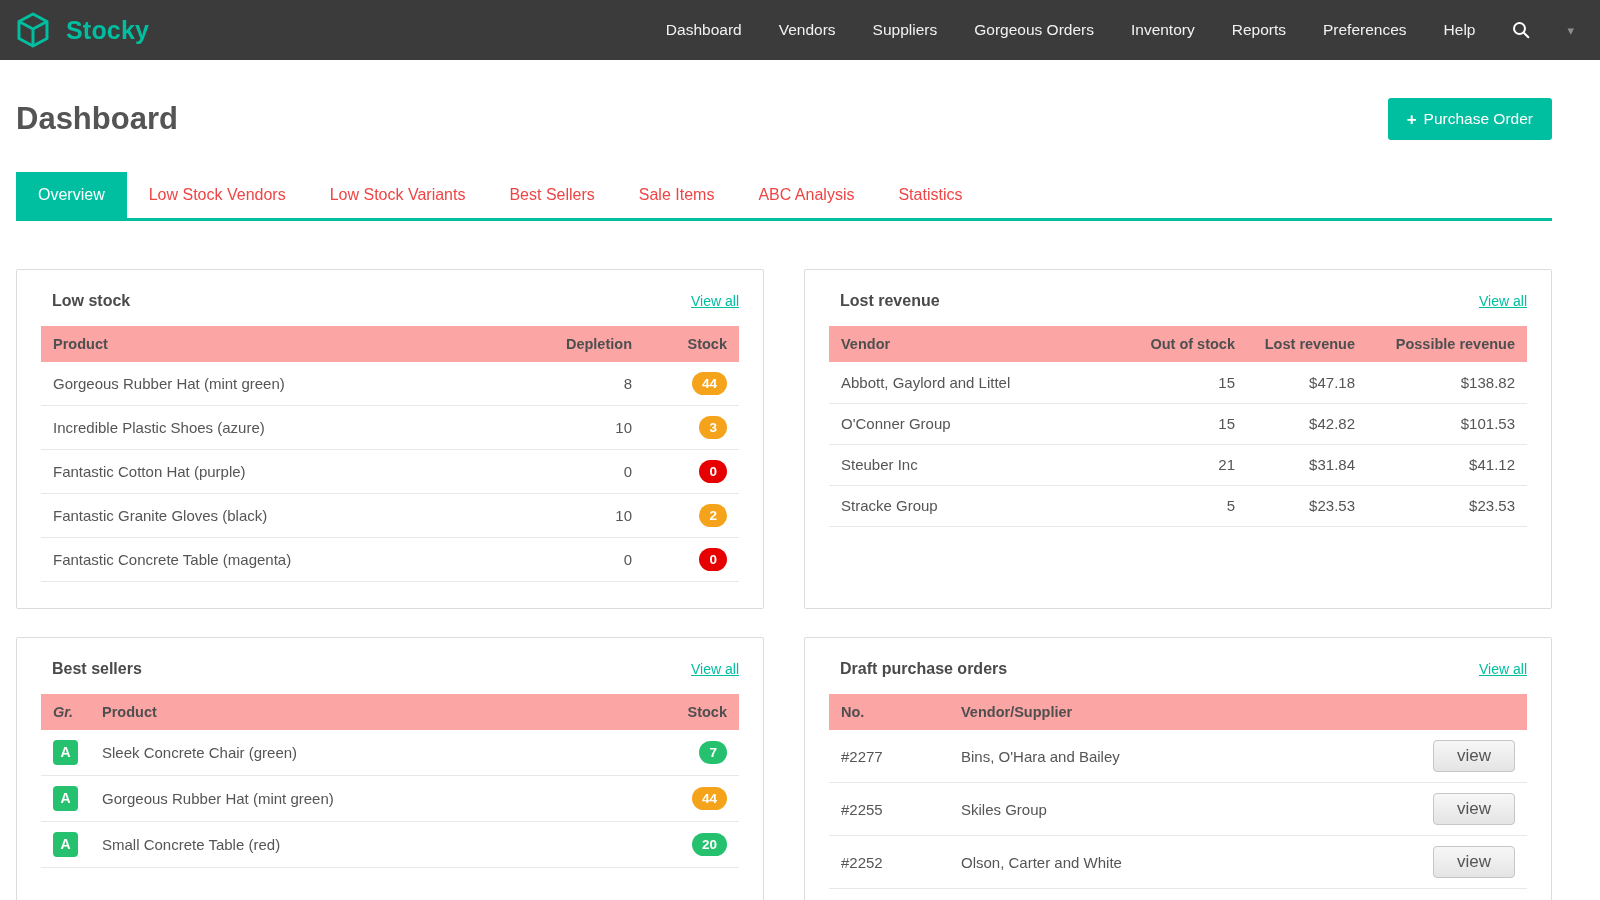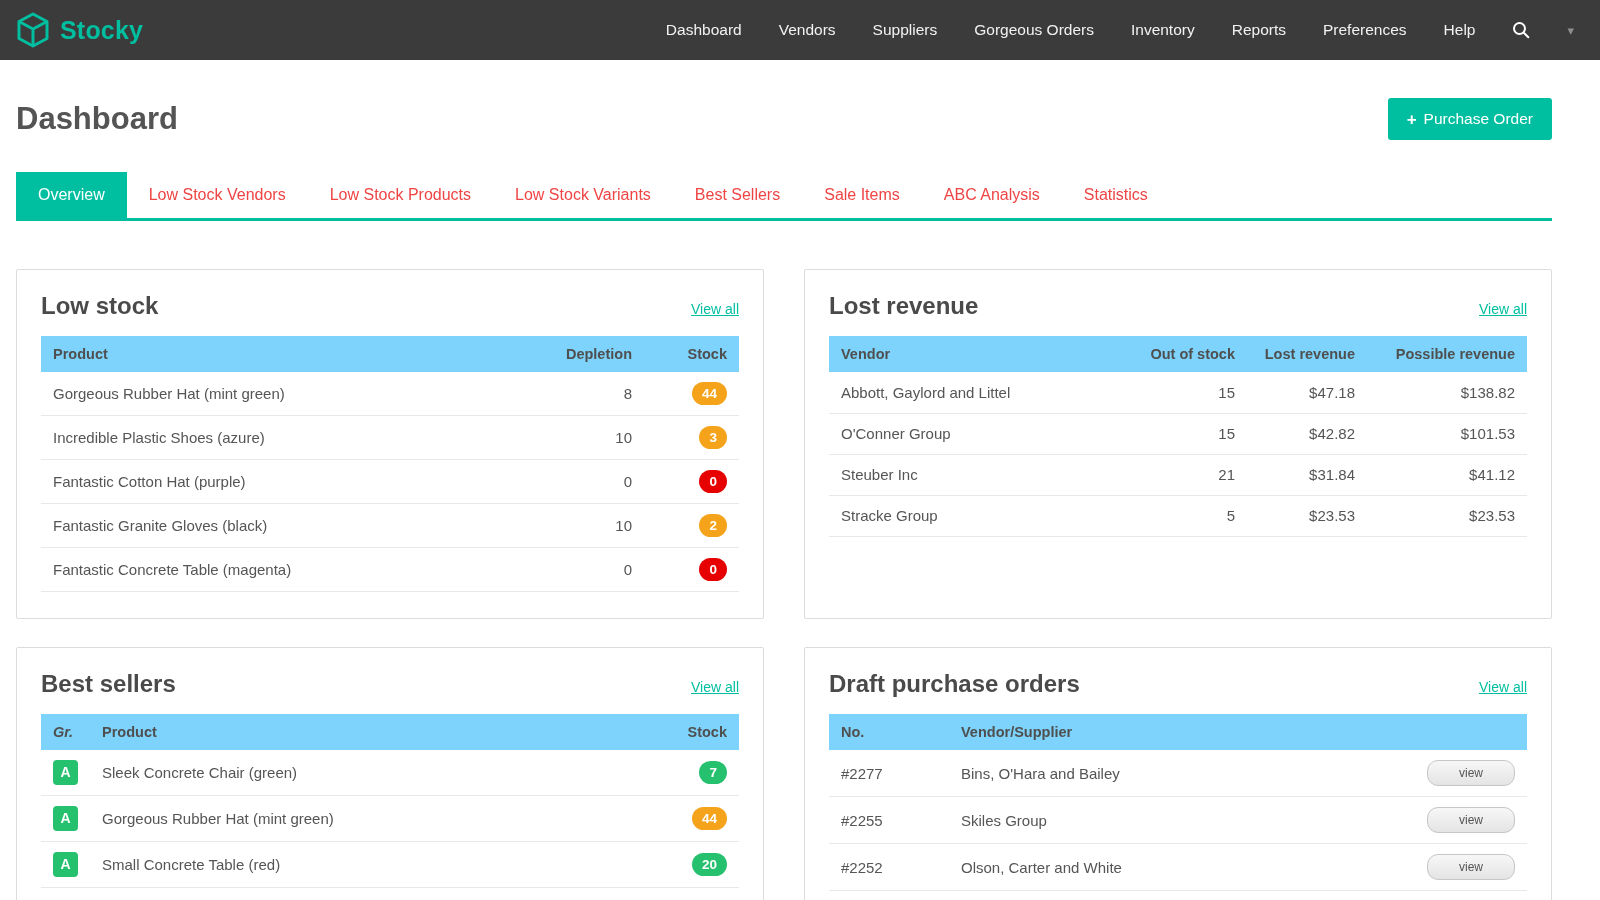--- a/index.html
+++ b/index.html
@@ -9,21 +9,21 @@
     background: #ffffff;
     font-family: "Liberation Sans", "DejaVu Sans", sans-serif;
     color: #555;
   }
   
   .navbar {
     height: 60px; background: #3b3b3b;
     display: flex; align-items: center;
     padding: 0 26px 0 16px;
   }
-  .logo { display: flex; align-items: center; gap: 10px; }
+  .logo { display: flex; align-items: center; gap: 16px; }
   .logo-text { color: var(--accent); font-size: 25px; font-weight: bold; letter-spacing: .2px; }
   .nav-items { margin-left: auto; display: flex; align-items: center; gap: 37px; }
   .nav-item { color: #f2f2f2; font-size: 15.5px; cursor: pointer; }
   .nav-icon { display: flex; align-items: center; cursor: pointer; }
   .caret { color: #8f8f8f; font-size: 13px; cursor: pointer; }
   
   .page { padding: 0 48px 0 16px; }
   .page-header { display: flex; justify-content: space-between; align-items: center; margin-top: 38px; }
   h1.page-title { margin: 0; font-size: 31px; font-weight: bold; color: #545454; }
   .po-button {
@@ -33,26 +33,26 @@
   }
   .po-button .plus { font-weight: bold; font-size: 17px; line-height: 1; }
   
   .tabs { display: flex; margin-top: 32px; border-bottom: 3px solid var(--accent); align-items: flex-end; }
   .tab { padding: 14px 22px; font-size: 16px; color: #ef4444; cursor: pointer; white-space: nowrap; }
   .tab.active { background: var(--accent); color: #fff; }
   
   .cards { display: grid; grid-template-columns: 1fr 1fr; column-gap: 40px; row-gap: 28px; margin-top: 48px; }
   .card { background: #fff; border: 1px solid #dcdcdc; border-radius: 2px; padding: 22px 24px 26px; }
   .card-head { display: flex; justify-content: space-between; align-items: baseline; margin-bottom: 16px; }
-  .card-title { font-size: 24px; font-weight: bold; color: #4a4a4a; }
+  .card-title { font-size: 16px; font-weight: bold; color: #4a4a4a; margin-left: 11px; }
   .view-all { color: var(--accent); font-size: 14px; text-decoration: underline; cursor: pointer; }
   
   table { width: 100%; border-collapse: collapse; font-size: 15px; color: #555; }
   thead th {
-    background: #7dd3fc; text-align: left; font-weight: bold;
+    background: #fca5a5; text-align: left; font-weight: bold;
     font-size: 14.5px; padding: 10px 12px; color: #4f4f4f;
   }
   tbody td { padding: 10px 12px; border-bottom: 1px solid #e8e8e8; height: 41px; }
   th.num, td.num { text-align: right; }
   .col-narrow { width: 120px; }
   .col-stock { width: 95px; }
   .col-grade { width: 42px; font-style: italic; }
   .col-action { width: 90px; }
   
   .pill {
@@ -63,22 +63,22 @@
   .badge-orange { background: var(--orange); }
   .badge-red { background: var(--red); }
   .badge-green { background: var(--green); }
   .grade {
     display: inline-block; width: 25px; height: 25px; line-height: 25px;
     text-align: center; background: var(--green); color: #fff;
     font-weight: bold; font-size: 14px; border-radius: 4px;
   }
   .view-btn {
     background: linear-gradient(#f7f7f7, #e4e4e4);
-    border: 1px solid #c6c6c6; border-radius: 11px;
-    padding: 5px 31px; font-size: 12px; color: #555;
+    border: 1px solid #c6c6c6; border-radius: 4px;
+    padding: 5px 23px; font-size: 17px; color: #555;
     cursor: pointer; font-family: inherit;
   }
   td.action-cell { text-align: right; }
 </style>
 </head>
 <body>
 
 <div class="navbar">
   <div class="logo">
     <span style="display:flex;">
@@ -114,21 +114,20 @@
     <h1 class="page-title">Dashboard</h1>
     <button class="po-button">
       <span class="plus">+</span>
       <span>Purchase Order</span>
     </button>
   </div>
 
   <div class="tabs">
     <div class="tab active">Overview</div>
     <div class="tab">Low Stock Vendors</div>
-    <div class="tab">Low Stock Products</div>
     <div class="tab">Low Stock Variants</div>
     <div class="tab">Best Sellers</div>
     <div class="tab">Sale Items</div>
     <div class="tab">ABC Analysis</div>
     <div class="tab">Statistics</div>
   </div>
 
   <div class="cards">
 
     <div class="card">

